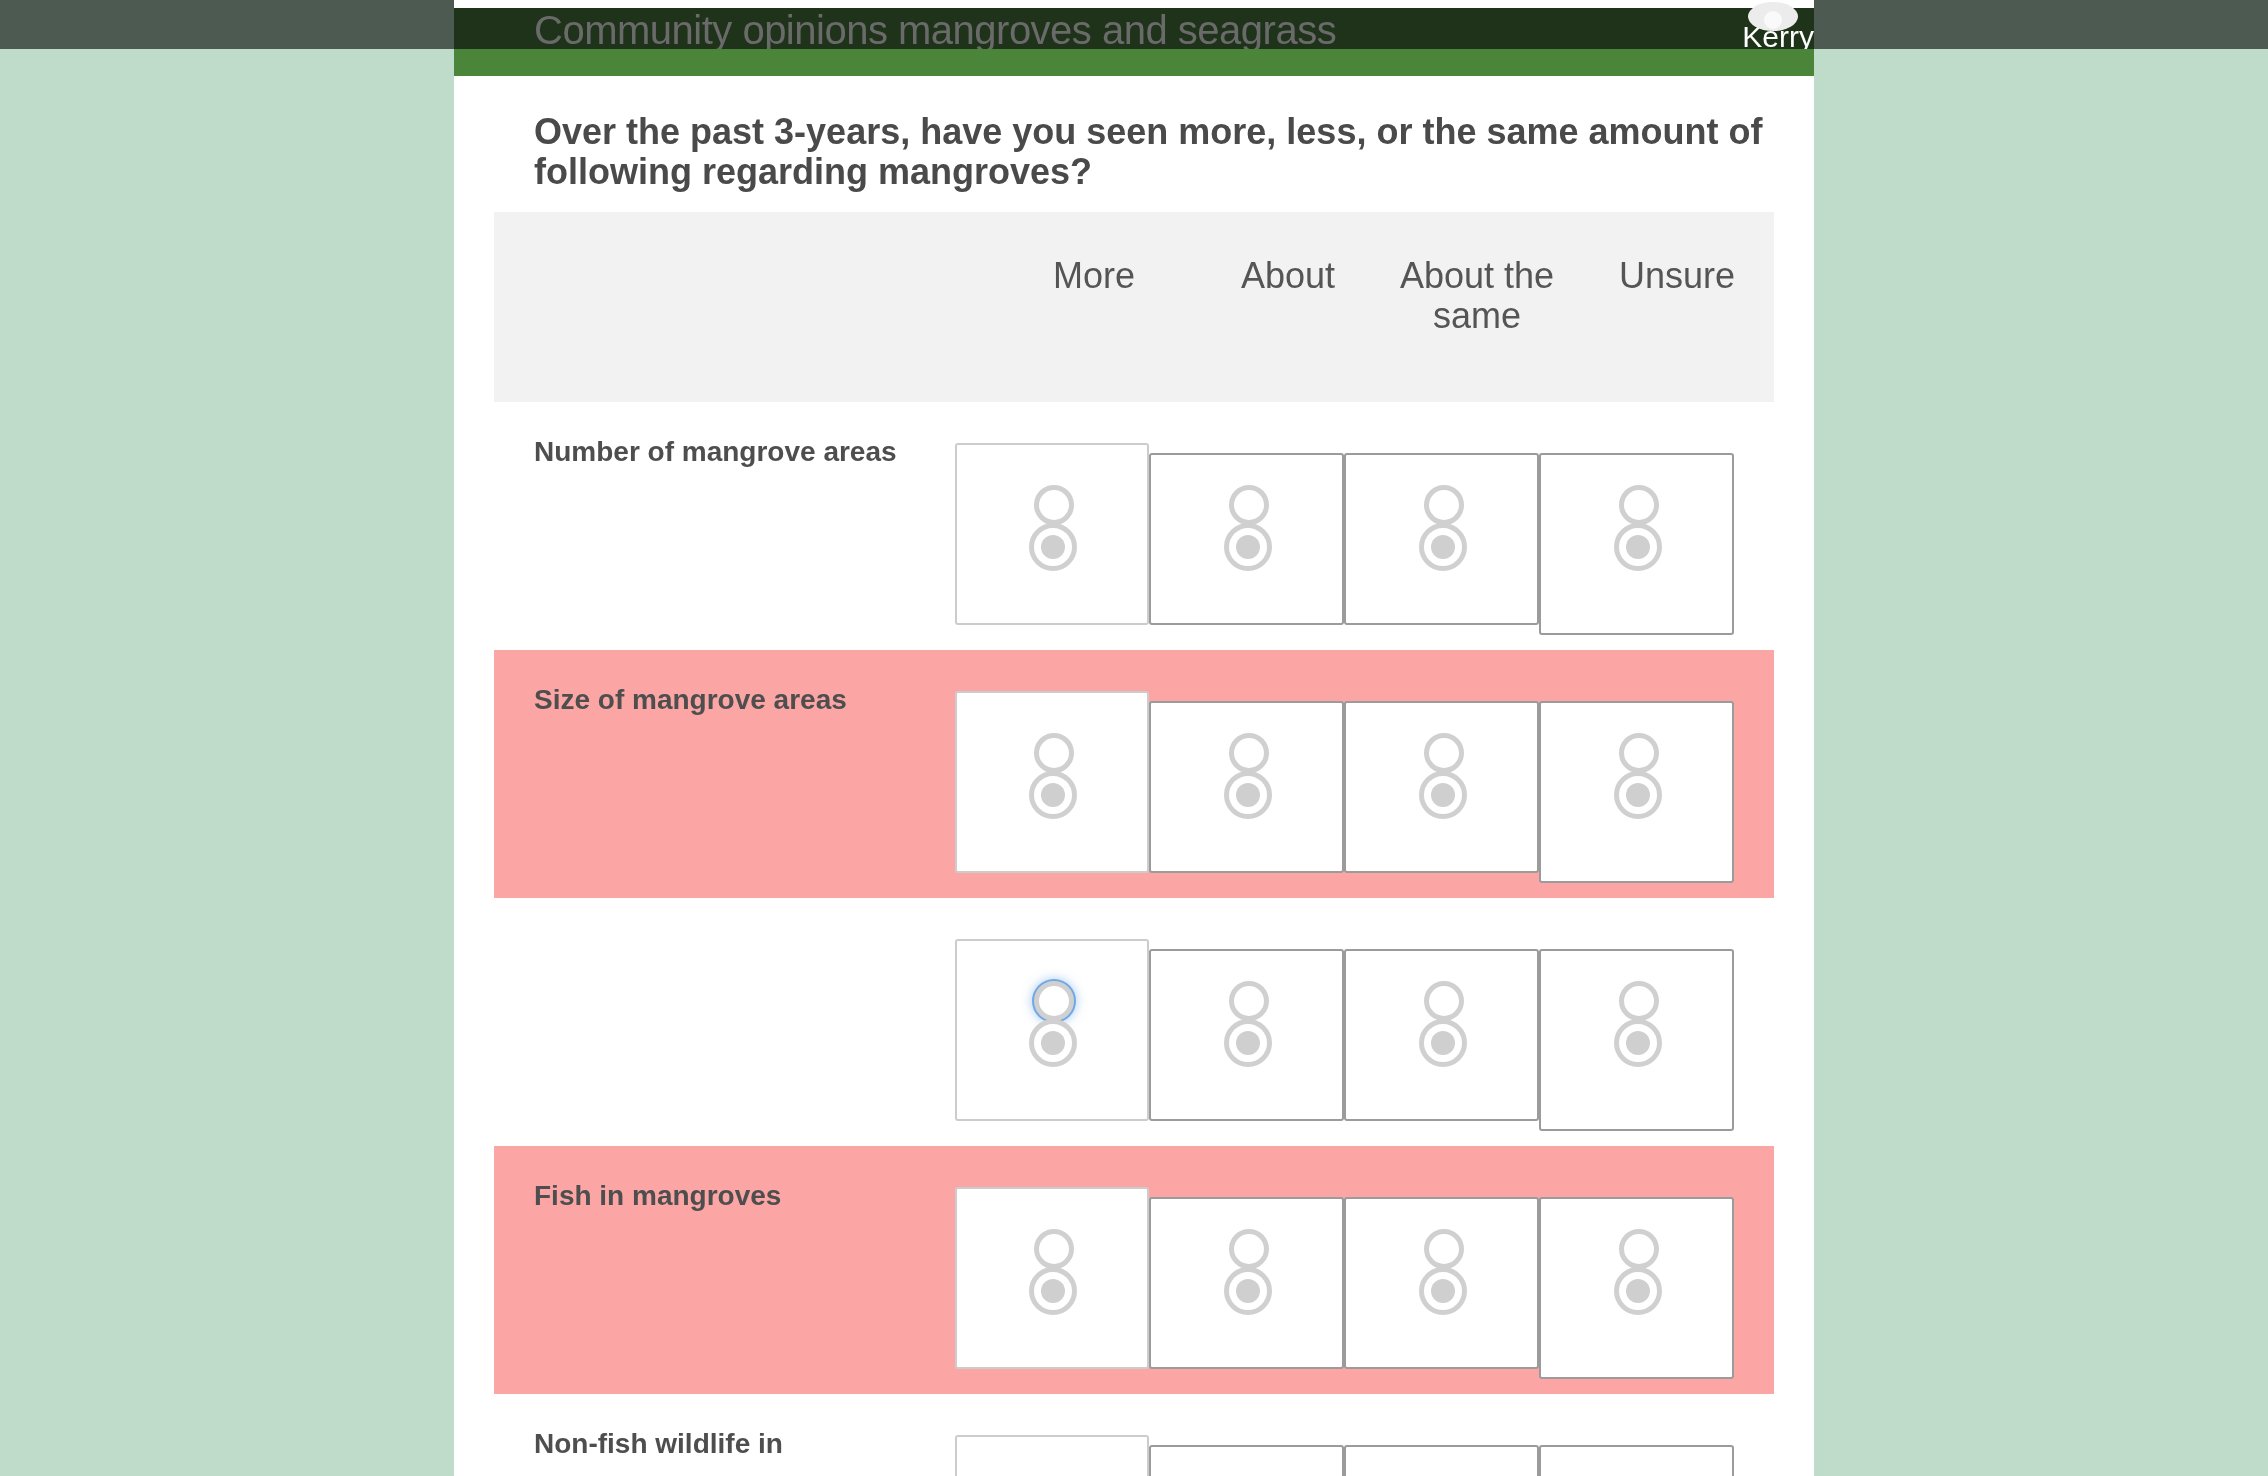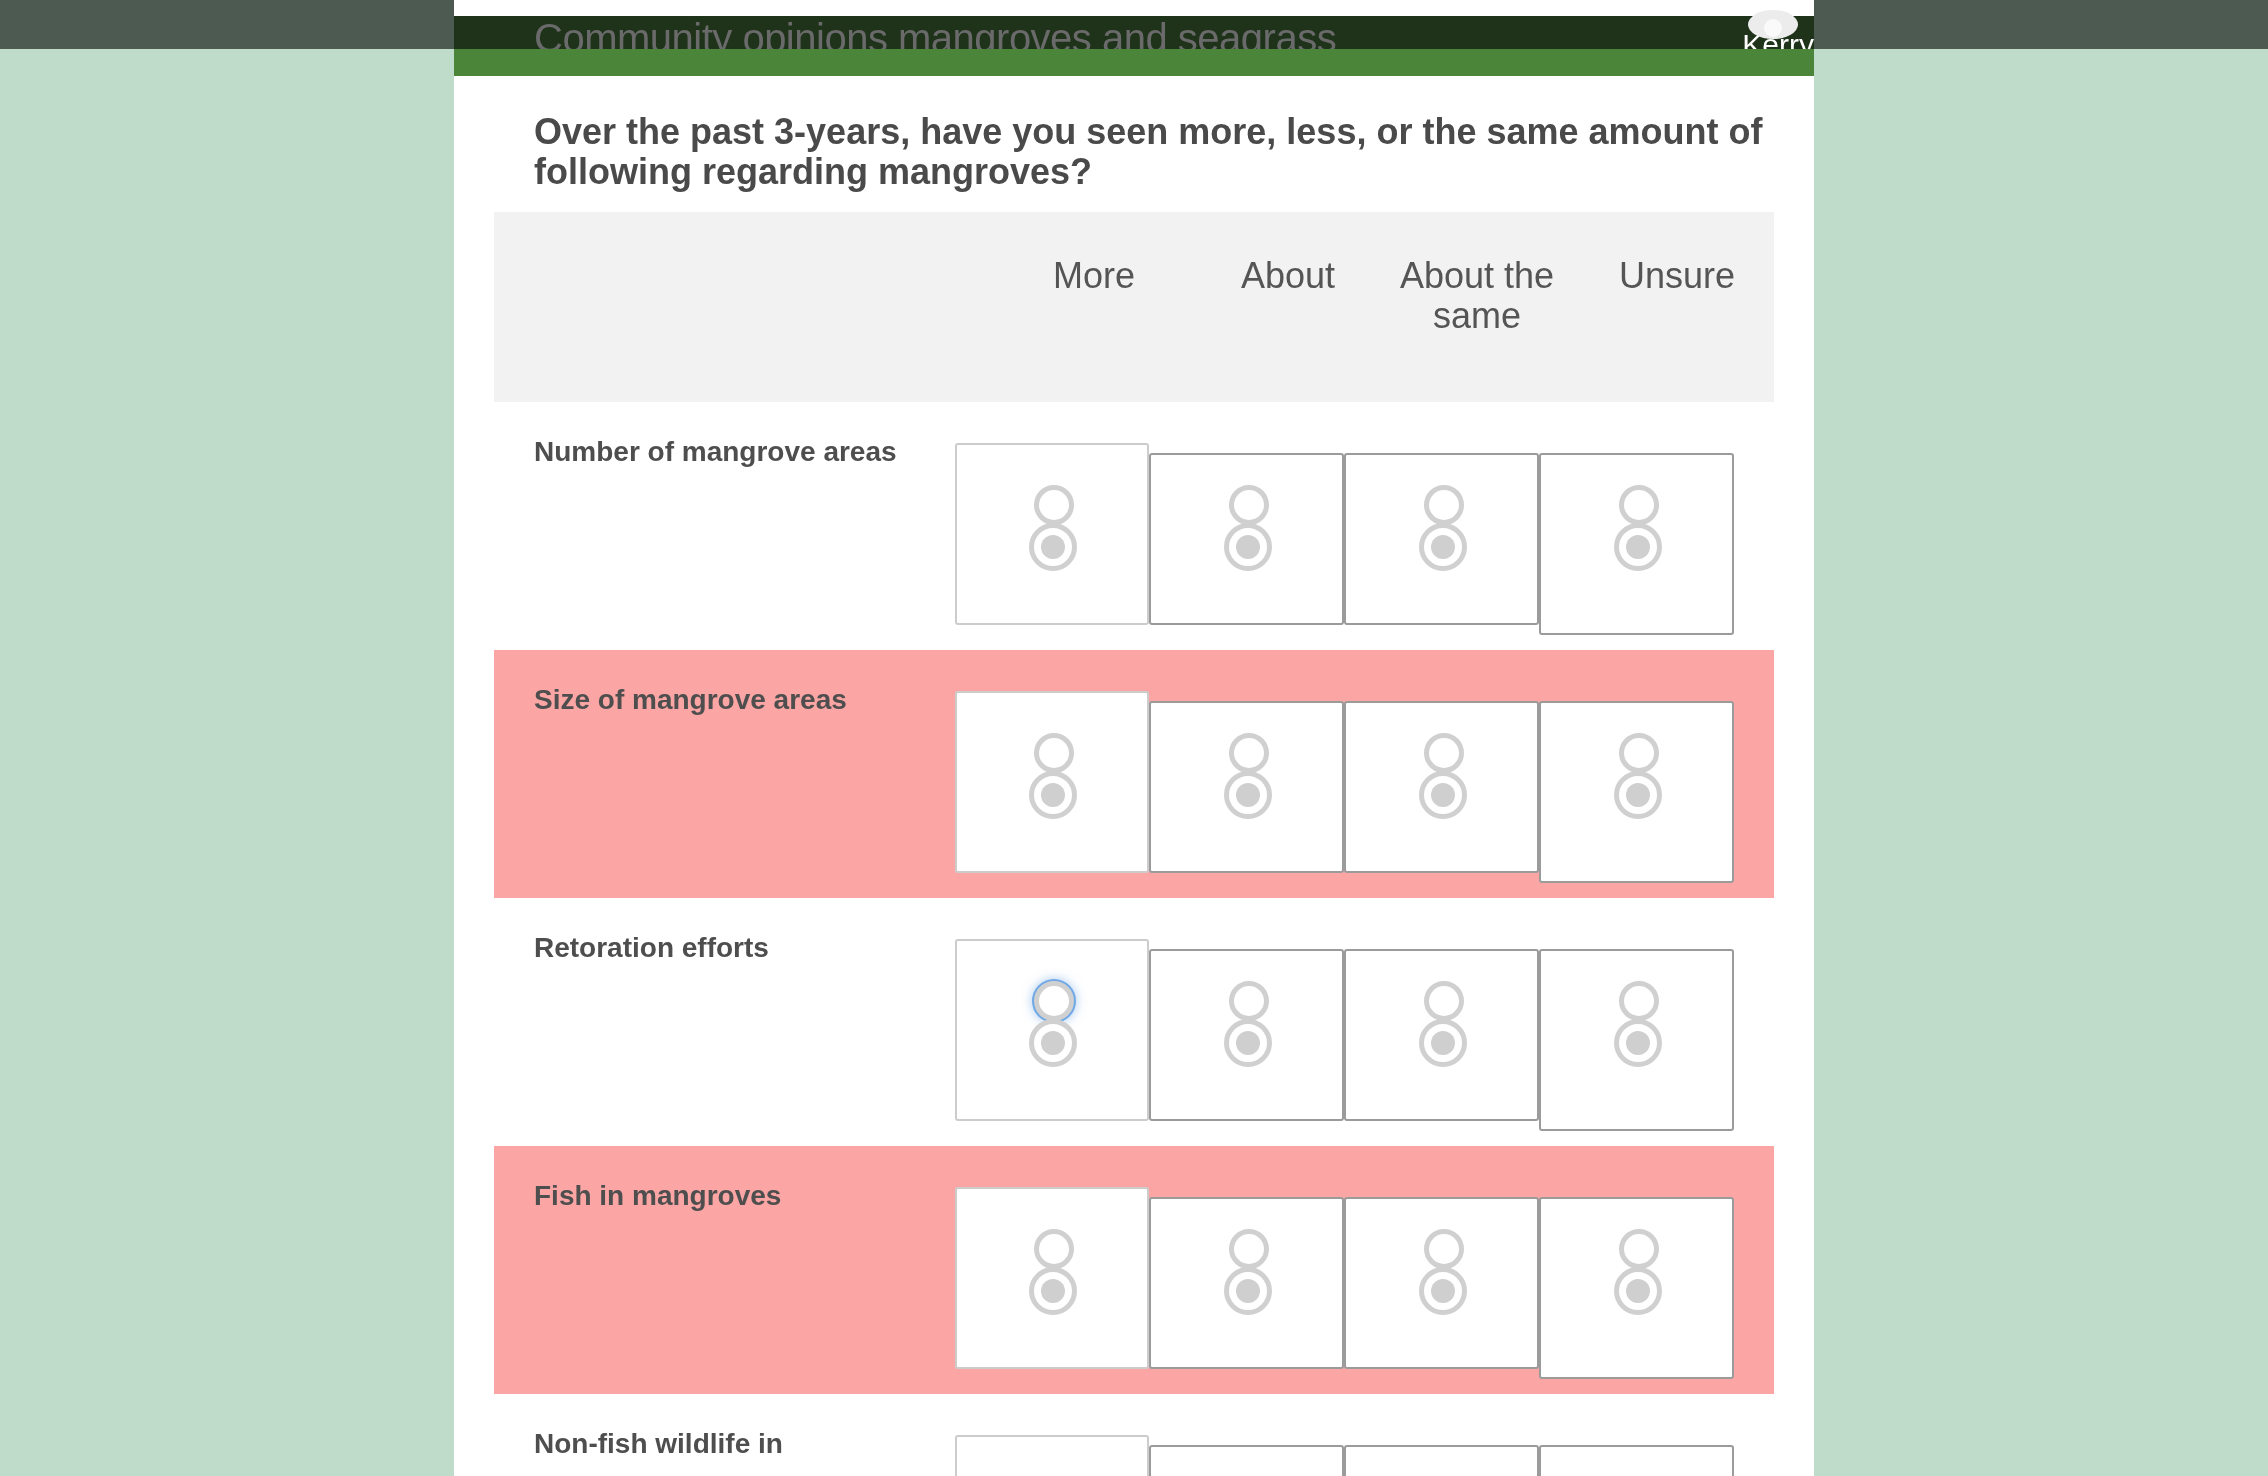--- a/index.html
+++ b/index.html
@@ -3,21 +3,21 @@
 <meta charset="utf-8">
 <style>
   html, body { margin:0; padding:0; }
   body {
     width:2268px; height:1476px; overflow:hidden; position:relative;
     background:#bfdcca;
     font-family:"Liberation Sans", sans-serif;
   }
   .topstrip { position:absolute; left:0; top:0; width:2268px; height:49px; background:#4d5a52; }
   .card { position:absolute; left:454px; top:0; width:1360px; height:1476px; background:#ffffff; }
-  .card-header { position:absolute; left:0; top:16px; width:1360px; height:49px; background:#1e331a; }
+  .card-header { position:absolute; left:0; top:8px; width:1360px; height:49px; background:#1e331a; }
   .card-band { position:absolute; left:0; top:49px; width:1360px; height:27px; background:#4b8539; }
   .title {
     position:absolute; left:80px; top:-4px; font-size:40px; color:#6a6a6a;
     white-space:nowrap; line-height:52px; letter-spacing:-0.5px;
   }
   .user { position:absolute; right:0; top:0; height:49px; display:flex; align-items:center;flex-direction:column; }
   .avatar {
     width:50px; height:50px; border-radius:50%; background:#ececec; margin-right:10px;
     position:relative; overflow:hidden; margin-top:-6px;
   }
@@ -138,21 +138,20 @@
       </div>
       <div class="cell" style="left:1045px; top:51px; width:195px; height:182px;">
         <div class="radios" style="top:30px;">
             <div class="r-top"></div>
             <div class="r-bot"></div>
           </div>
       </div>
     </div>
 
     <div class="row">
-      <div class="rowlabel">Retoration efforts</div>
       <div class="cell first" style="left:461px; top:41px; width:194px; height:182px;">
         <div class="radios">
             <div class="r-top focus"></div>
             <div class="r-bot"></div>
           </div>
       </div>
       <div class="cell" style="left:655px; top:51px; width:195px; height:172px;">
         <div class="radios" style="top:30px;">
             <div class="r-top"></div>
             <div class="r-bot"></div>

